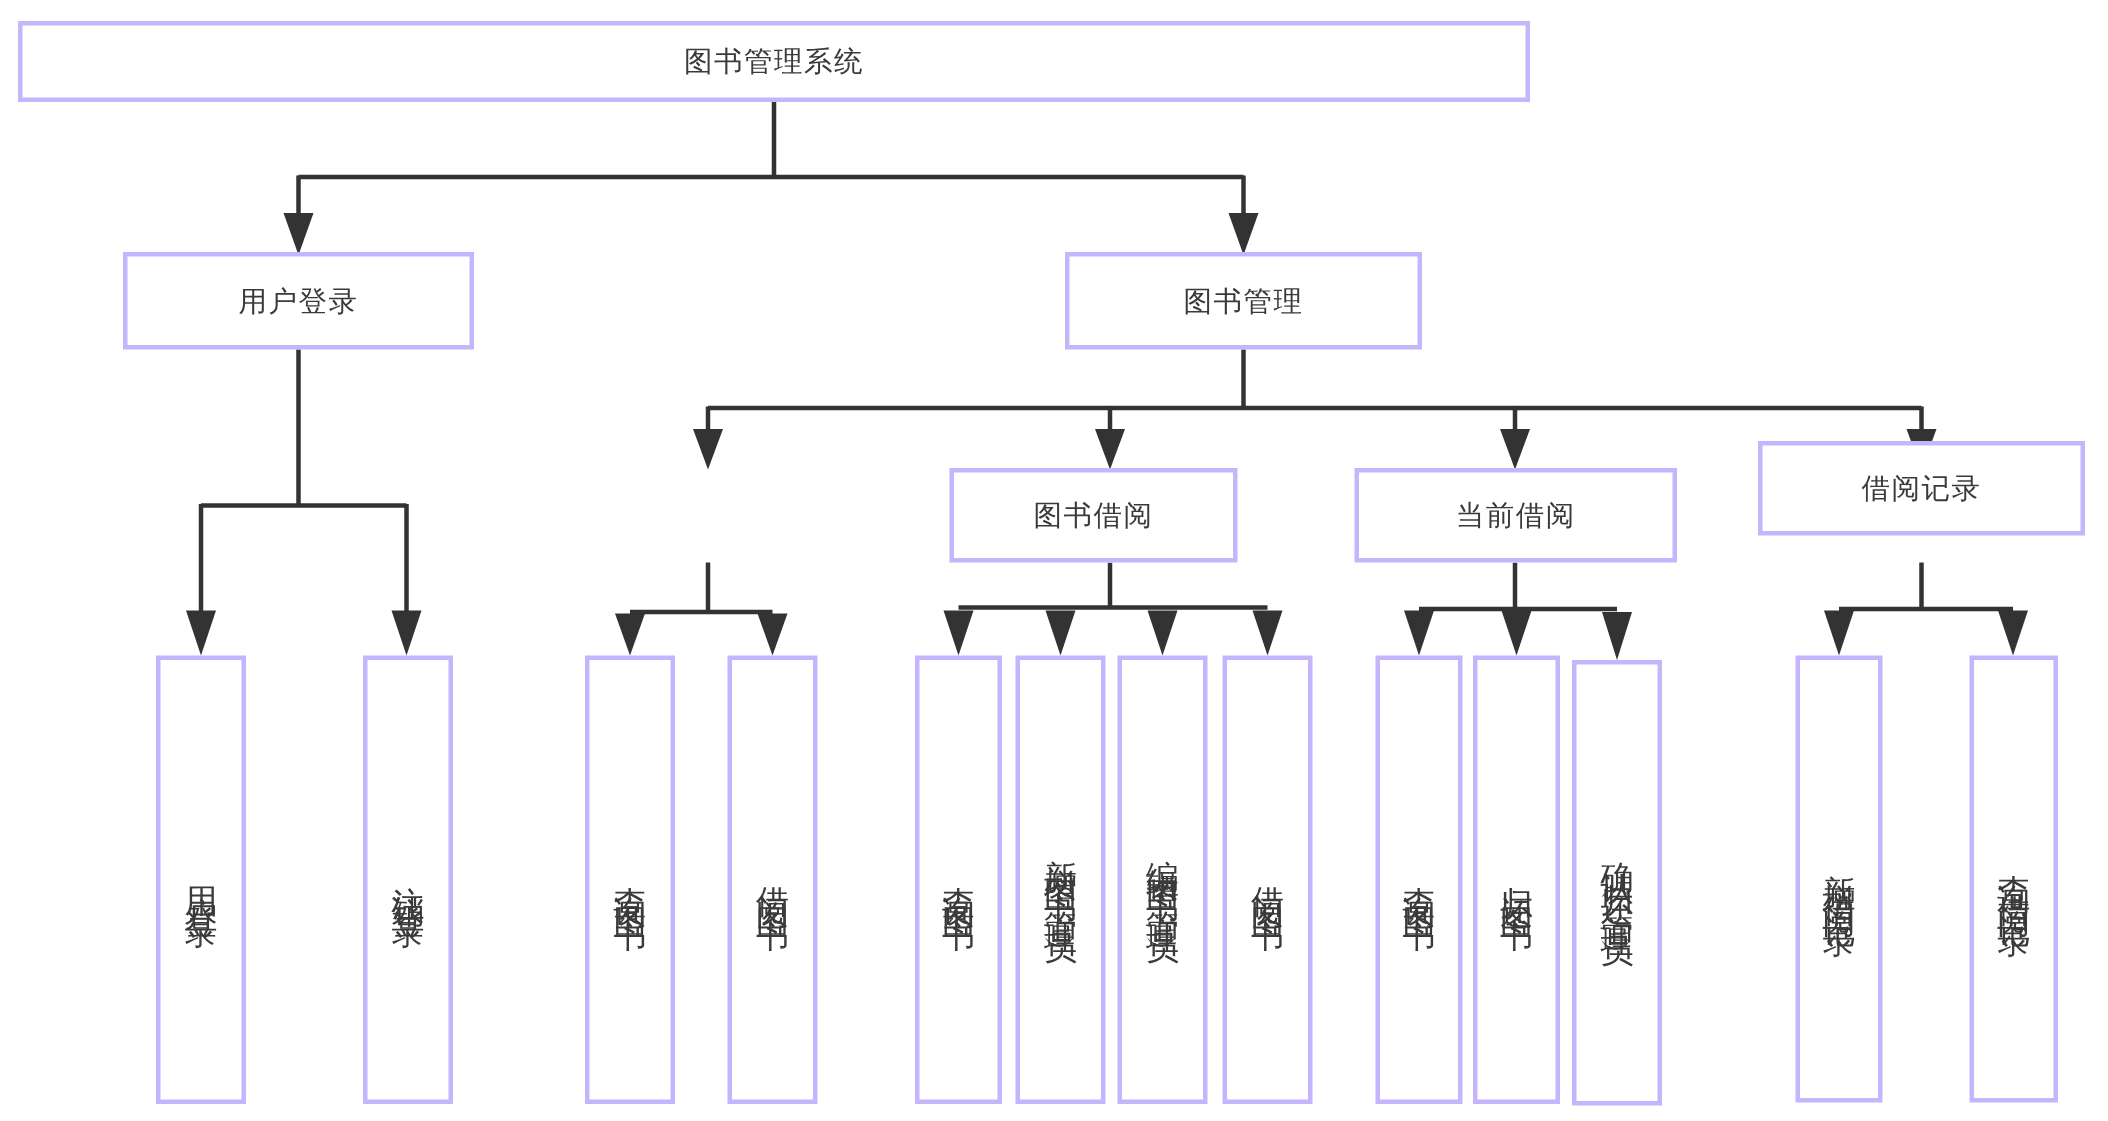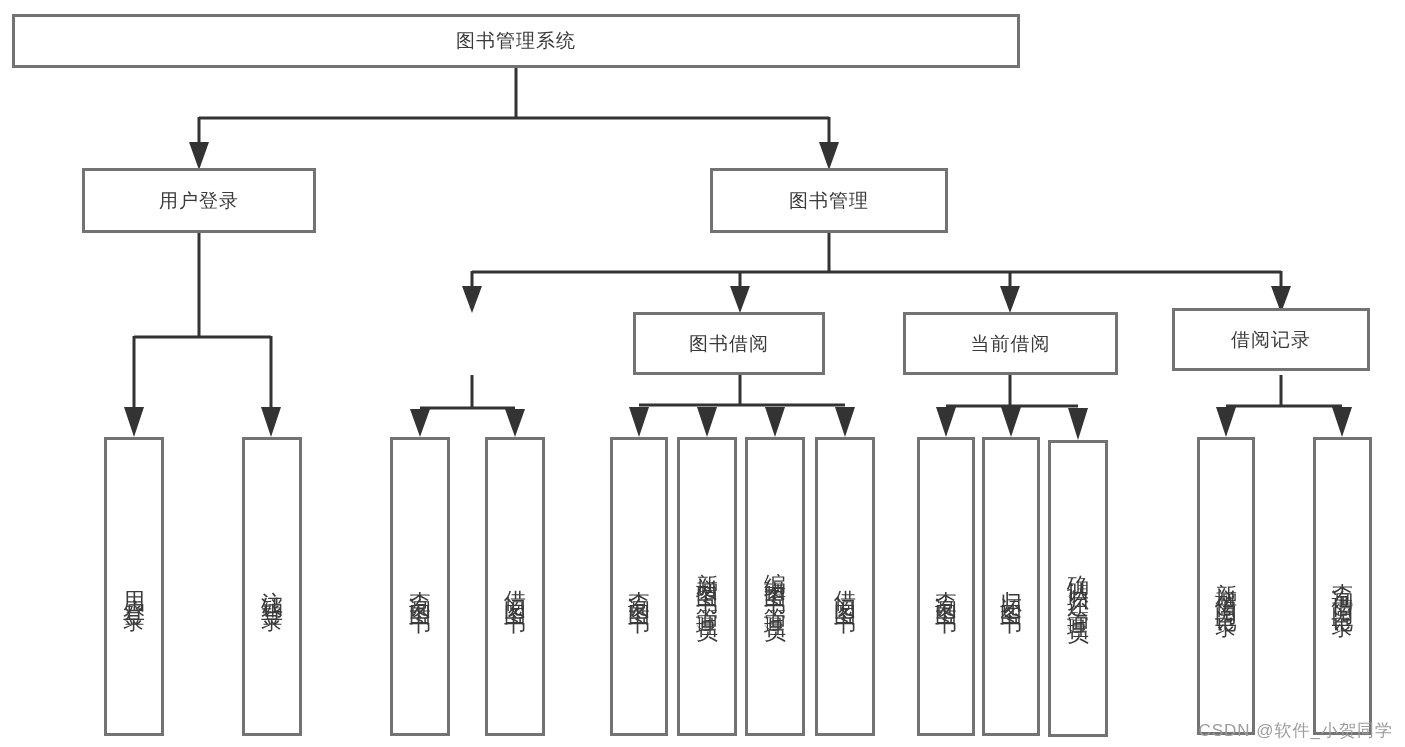--- a/index.html
+++ b/index.html
@@ -8,21 +8,21 @@
     width:1405px;height:747px;
     background:#ffffff;
     overflow:hidden;
     font-family:"Liberation Sans","DejaVu Sans",sans-serif;
     color:#3a3a3a;
   }
   #connectors{position:absolute;left:0;top:0;width:1405px;height:747px;z-index:0;}
   .node{
     position:absolute;
     background:#ffffff;
-    border:3px solid #737373;
+    border:3px solid #c4b5fd;
     box-sizing:border-box;
     display:flex;align-items:center;justify-content:center;
     z-index:1;
   }
   .hnode{font-size:19px;letter-spacing:1px;}
   .leaf{font-size:22px;}
   .leaf .vtext{
     writing-mode:vertical-rl;
     text-orientation:mixed;
     letter-spacing:7px;
@@ -108,21 +108,21 @@
   <div class="node hnode" style="left:710px;top:168px;width:238px;height:65px;">
     <span>图书管理</span>
   </div>
 
   <div class="node hnode" style="left:633px;top:312px;width:192px;height:63px;justify-content:center;">
     <span>图书借阅</span>
   </div>
   <div class="node hnode" style="left:903px;top:312px;width:215px;height:63px;text-align:center;">
     <span>当前借阅</span>
   </div>
-  <div class="node hnode" style="left:1172px;top:308px;width:198px;height:63px;">
+  <div class="node hnode" style="left:1172px;top:294px;width:218px;height:63px;">
     <span>借阅记录</span>
   </div>
 
   <div class="node leaf" style="left:104px;top:437px;width:60px;height:299px;">
     <span class="vtext">用户登录</span>
   </div>
   <div class="node leaf" style="left:242px;top:437px;width:60px;height:299px;">
     <span class="vtext">注销登录</span>
   </div>
 
@@ -156,15 +156,14 @@
     <span class="vtext">确认归还（管理员）</span>
   </div>
 
   <div class="node leaf" style="left:1197px;top:437px;width:58px;height:298px;">
     <span class="vtext">新增借阅记录</span>
   </div>
   <div class="node leaf" style="left:1313px;top:437px;width:59px;height:298px;">
     <span class="vtext">查询借阅记录</span>
   </div>
 
-  <div class="watermark">CSDN @软件_小贺同学</div>
 
 </div>
 
 </body></html>

